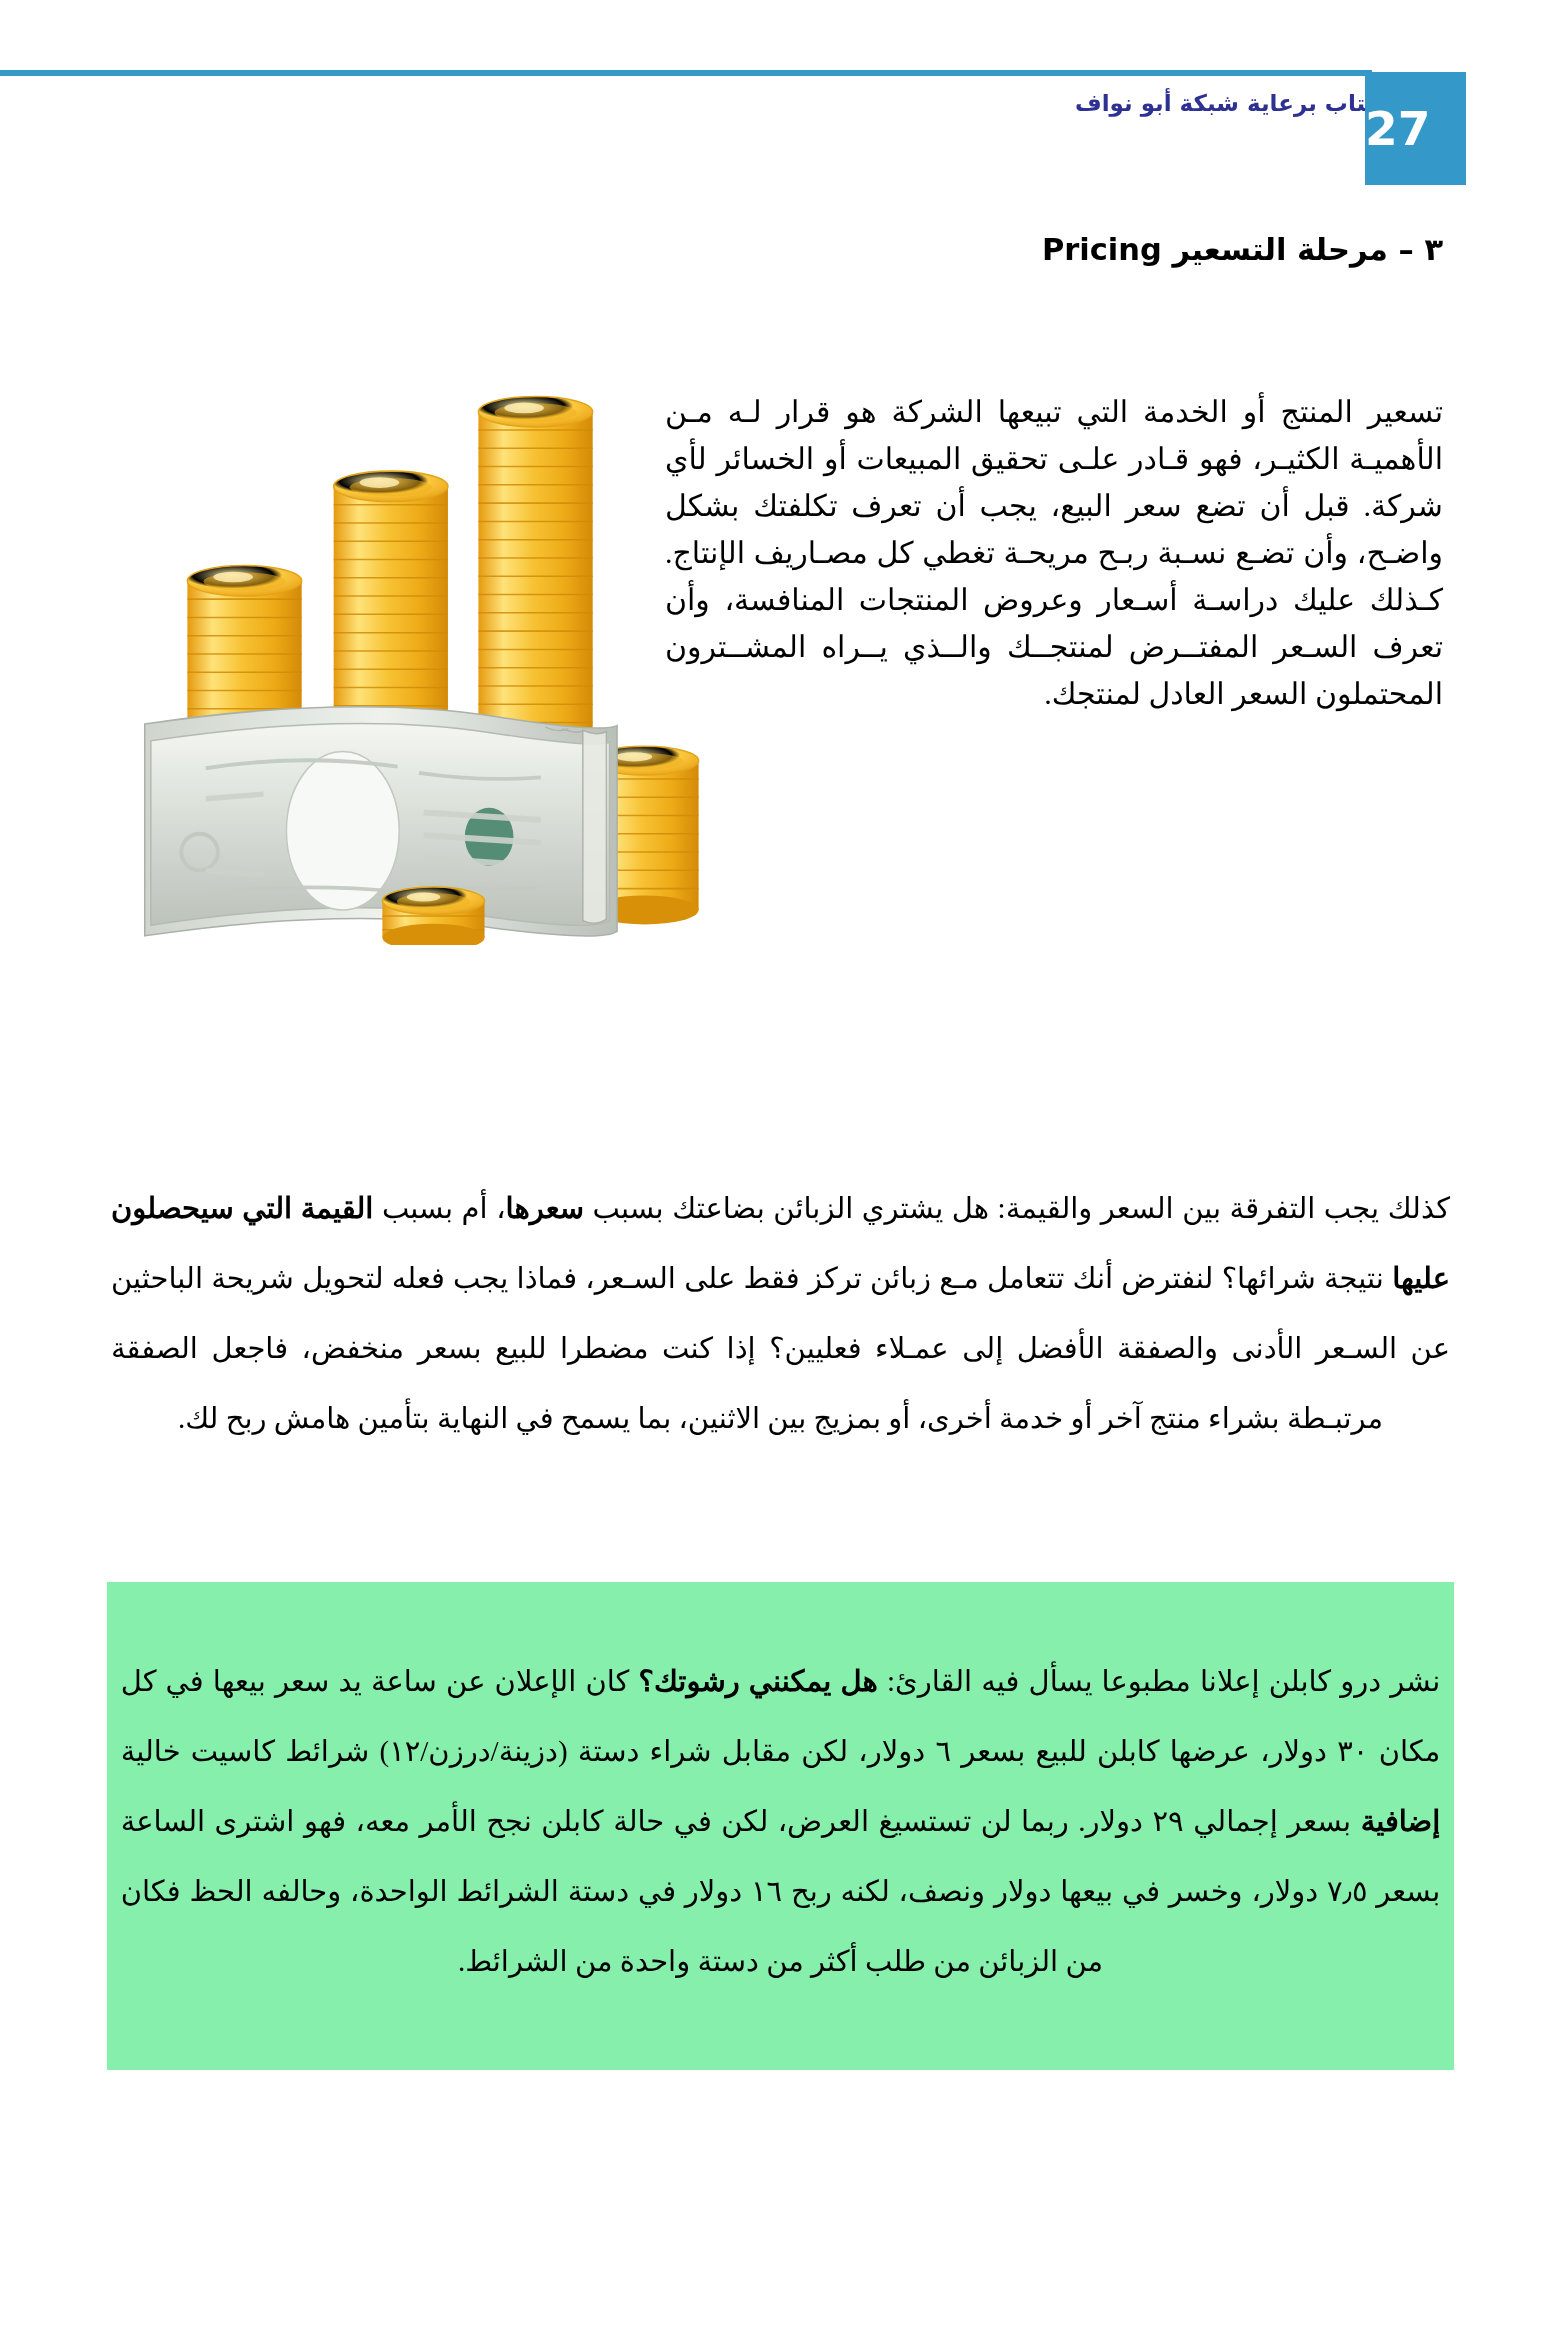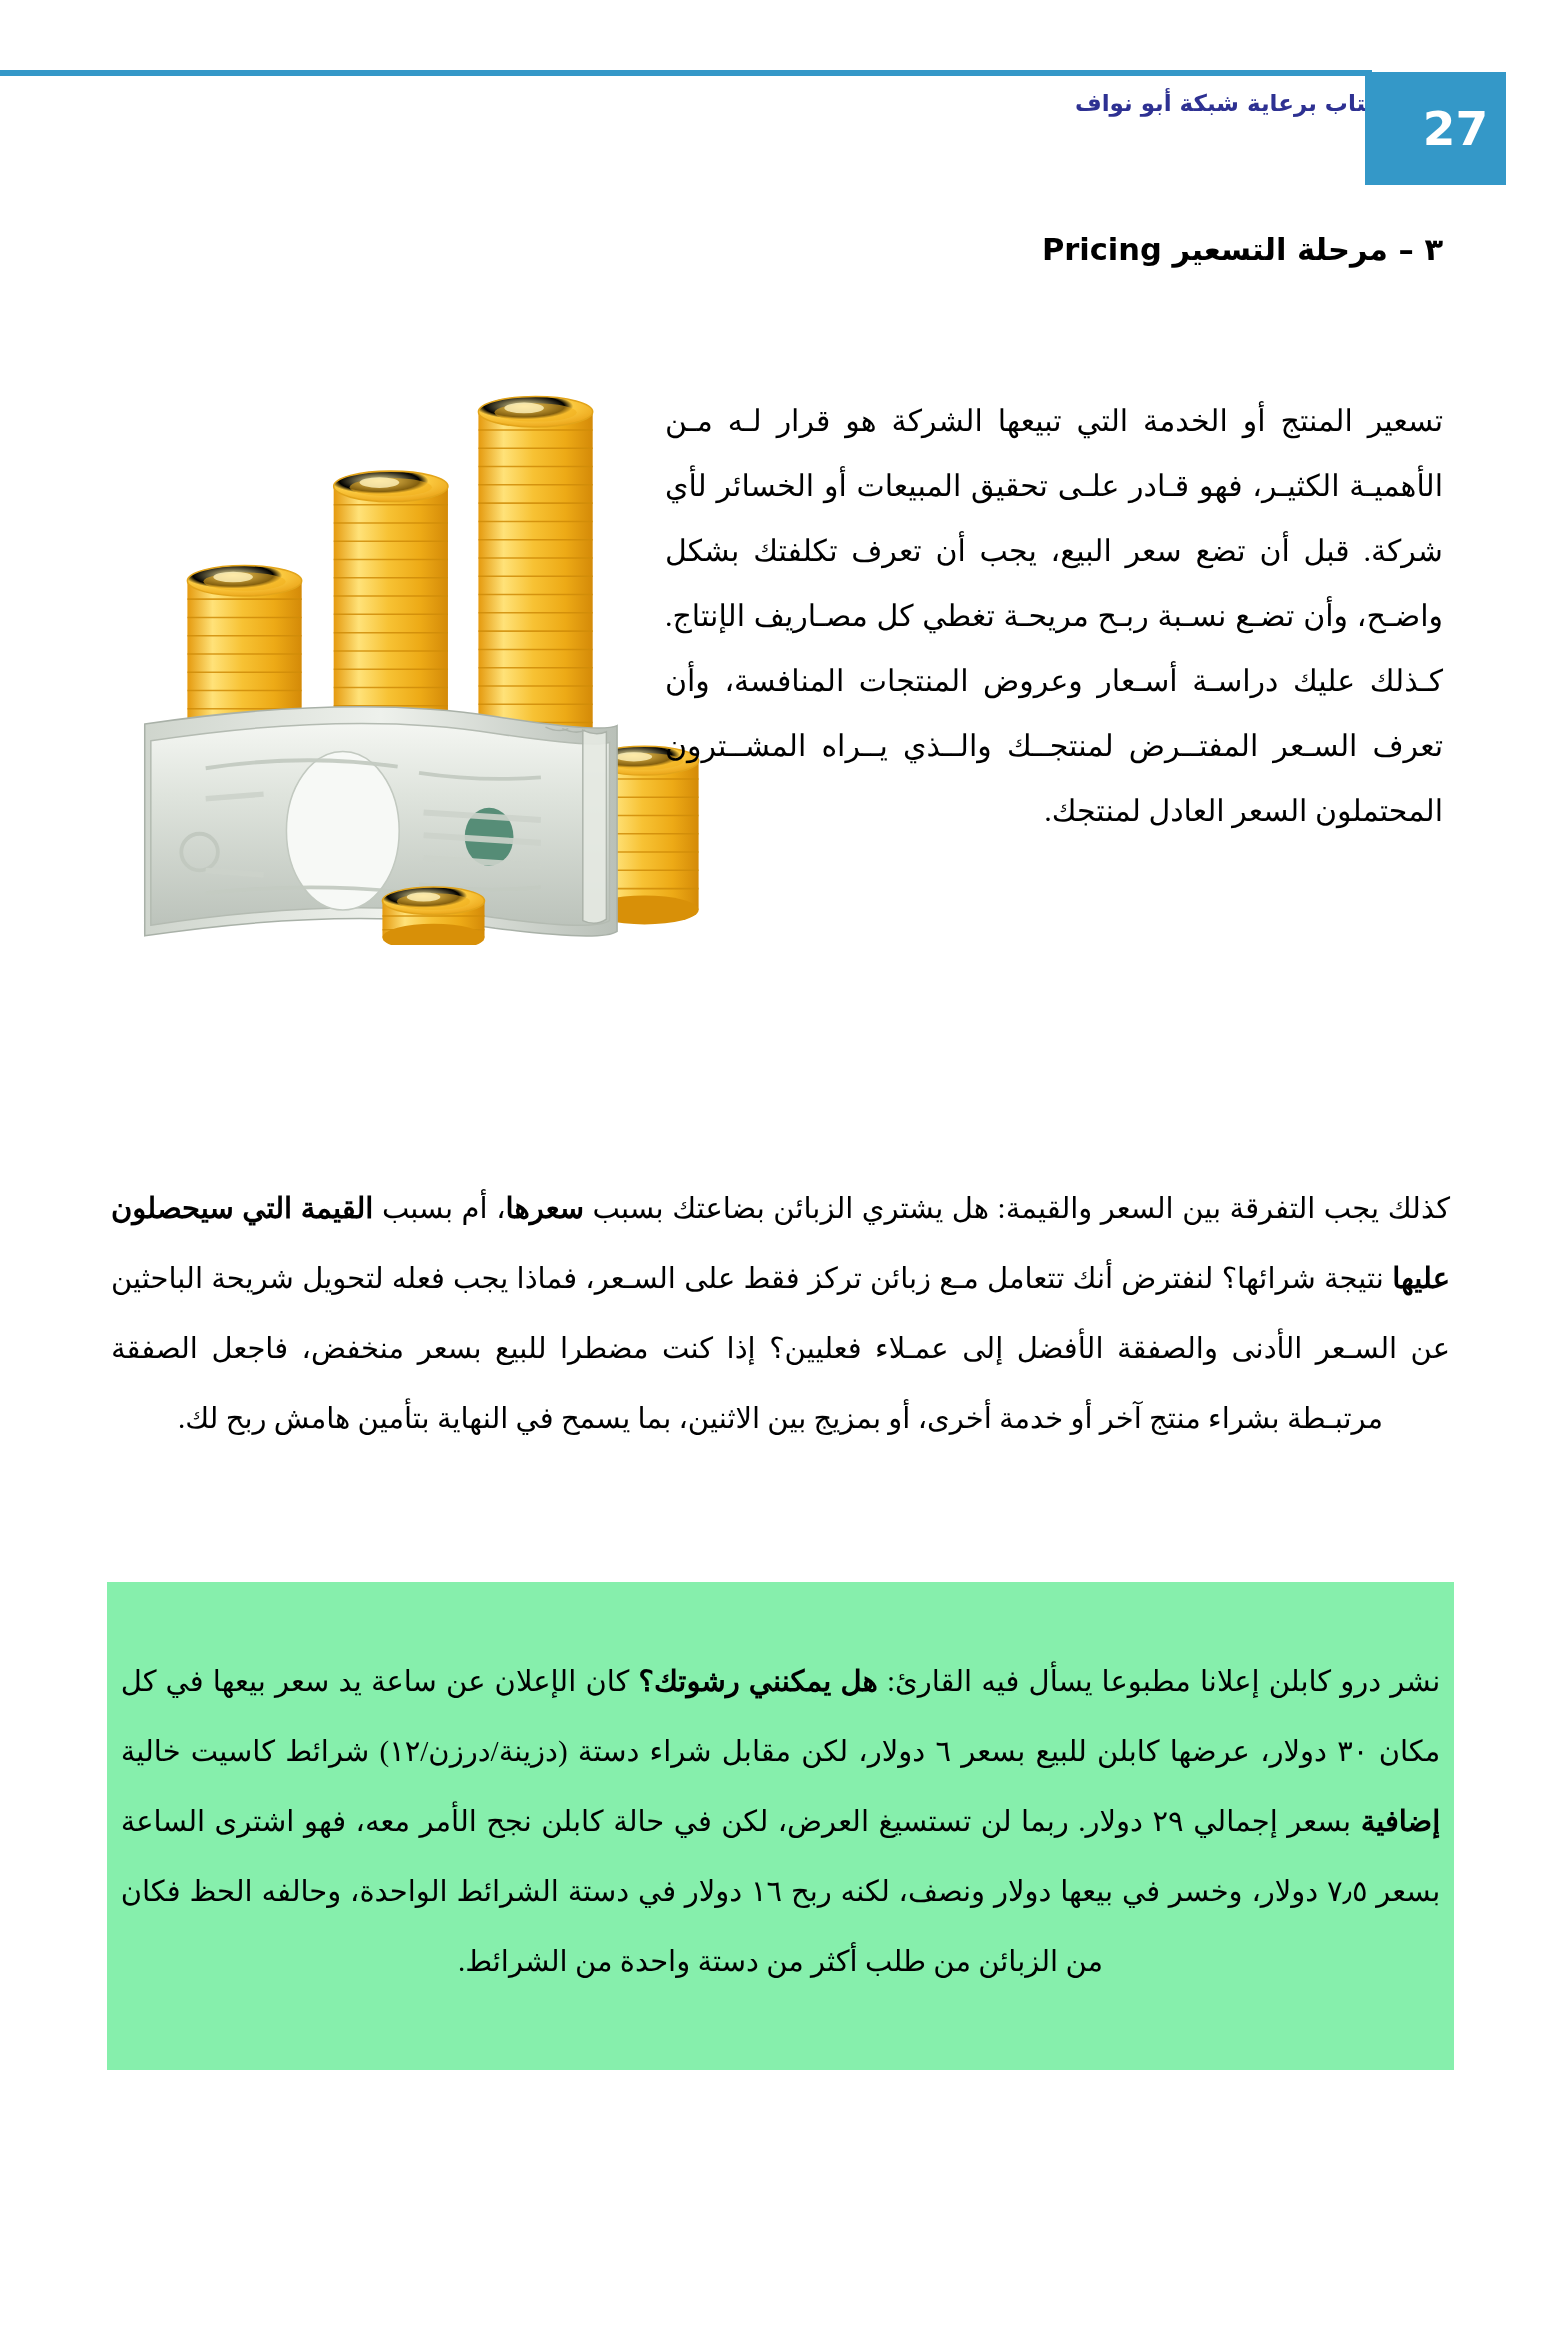--- a/index.html
+++ b/index.html
@@ -40,22 +40,21 @@
   }
   .page-number-box {
     position: absolute;
     left: 1365px;
     top: 72px;
     width: 101px;
     height: 113px;
     background: #3498c8;
     display: flex;
     align-items: center;
-    justify-content: center;
-    padding-left: 40px;
+    justify-content: flex-end;
   }
   .page-number-box .pg {
     font-family: "DejaVu Sans", "Liberation Sans", sans-serif;
     font-weight: bold;
     font-size: 47px;
     color: #ffffff;
     line-height: 1;
     direction: ltr;
   }
 
@@ -81,21 +80,21 @@
     color: #000;
   }
 
   
   .intro-para {
     position: absolute;
     right: 118px;
     top: 358px;
     width: 778px;
     font-size: 30px;
-    line-height: 65px;
+    line-height: 47px;
     text-align: justify;
     text-align-last: right;
     direction: rtl;
     letter-spacing: 0.2px;
   }
 
   
   .illustration {
     position: absolute;
     left: 114px;

